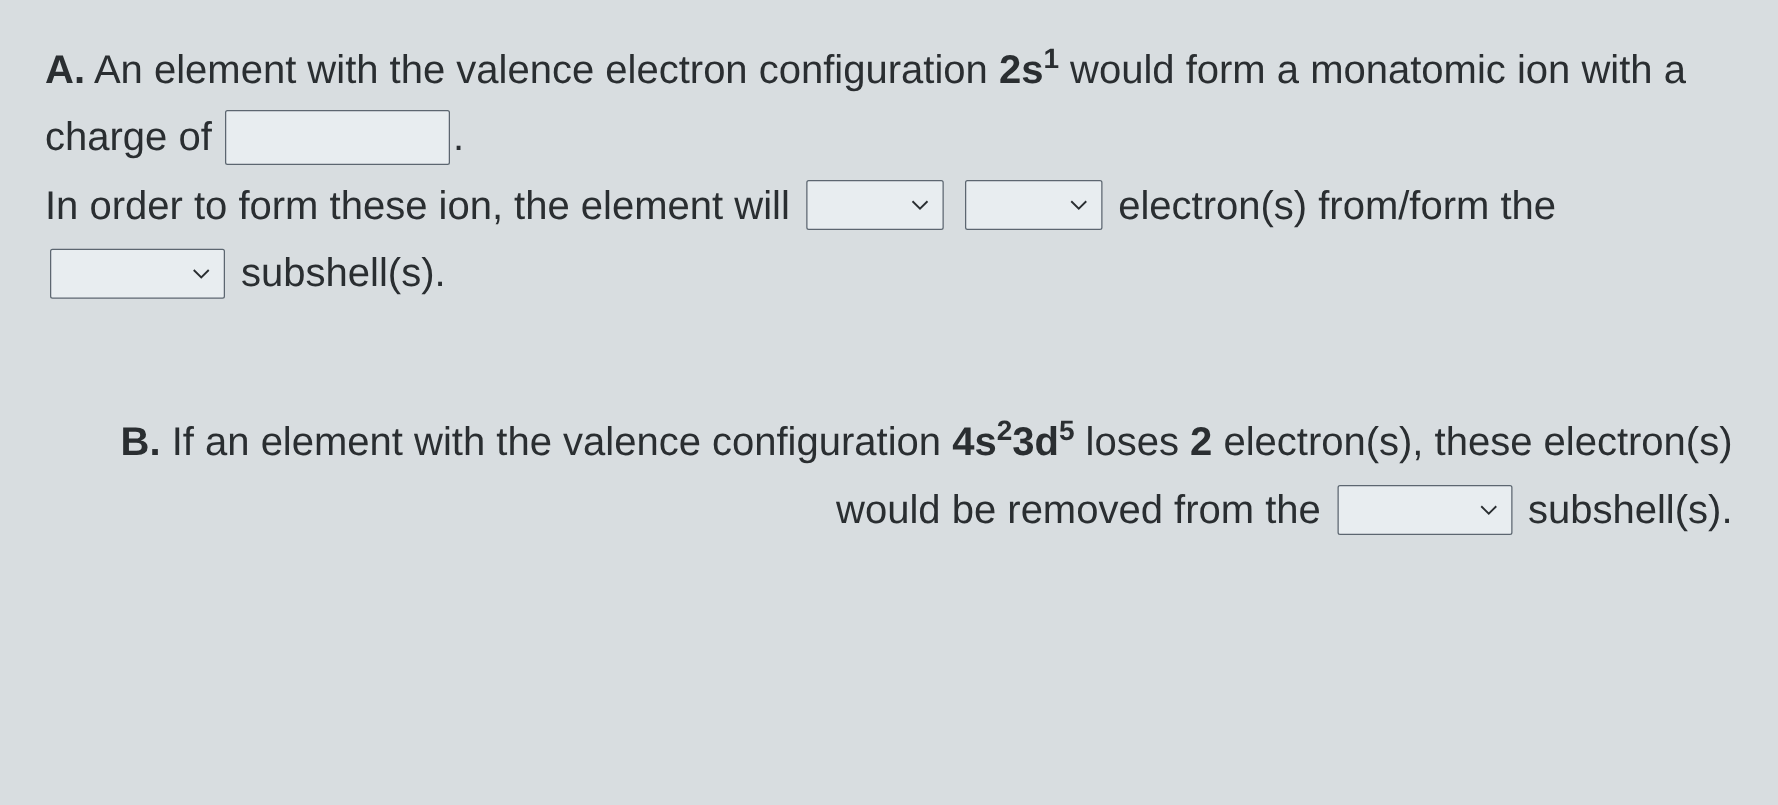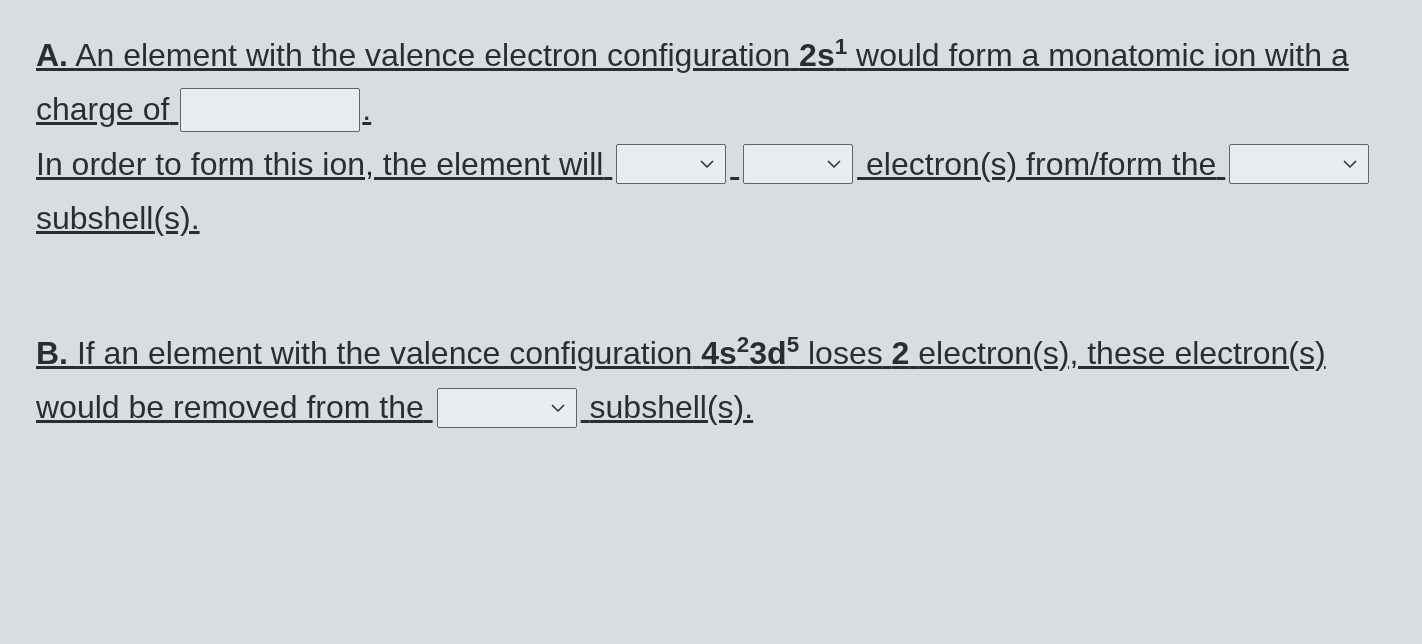--- a/index.html
+++ b/index.html
@@ -12,24 +12,24 @@
       height: 644px;
       background: #d8dde0;
       font-family: Arial, Helvetica, sans-serif;
       color: #2a2e31;
       padding: 28px 36px;
       font-size: 32px;
       line-height: 1.7;
     }
     .question {
       margin-bottom: 80px;
-      text-decoration: underline;
     }
     .question-b {
       margin-bottom: 0;
+      text-align: right;
     }
     .bold {
       font-weight: bold;
     }
     sup {
       font-size: 0.7em;
       vertical-align: super;
       line-height: 0;
     }
     .text-input {
@@ -78,21 +78,21 @@
 </head>
 <body>
 
 <div class="question">
   <span class="bold">A.</span>
   <span>An element with the valence electron configuration</span>
   <span class="bold"><span>2s</span><sup>1</sup></span>
   <span>would form a monatomic ion with a charge of</span>
   <span class="text-input"></span><span>.</span>
   <br>
-  <span>In order to form this ion, the element will</span>
+  <span>In order to form these ion, the element will</span>
   <span class="select select-sm">
     <span class="chevron">
       <svg viewBox="0 0 16 16">
           <path d="M2 5 L8 11 L14 5" fill="none" stroke="#2a2e31" stroke-width="1.5"></path>
         </svg>
     </span>
   </span>
   <span class="select select-sm">
     <span class="chevron">
       <svg viewBox="0 0 16 16">

